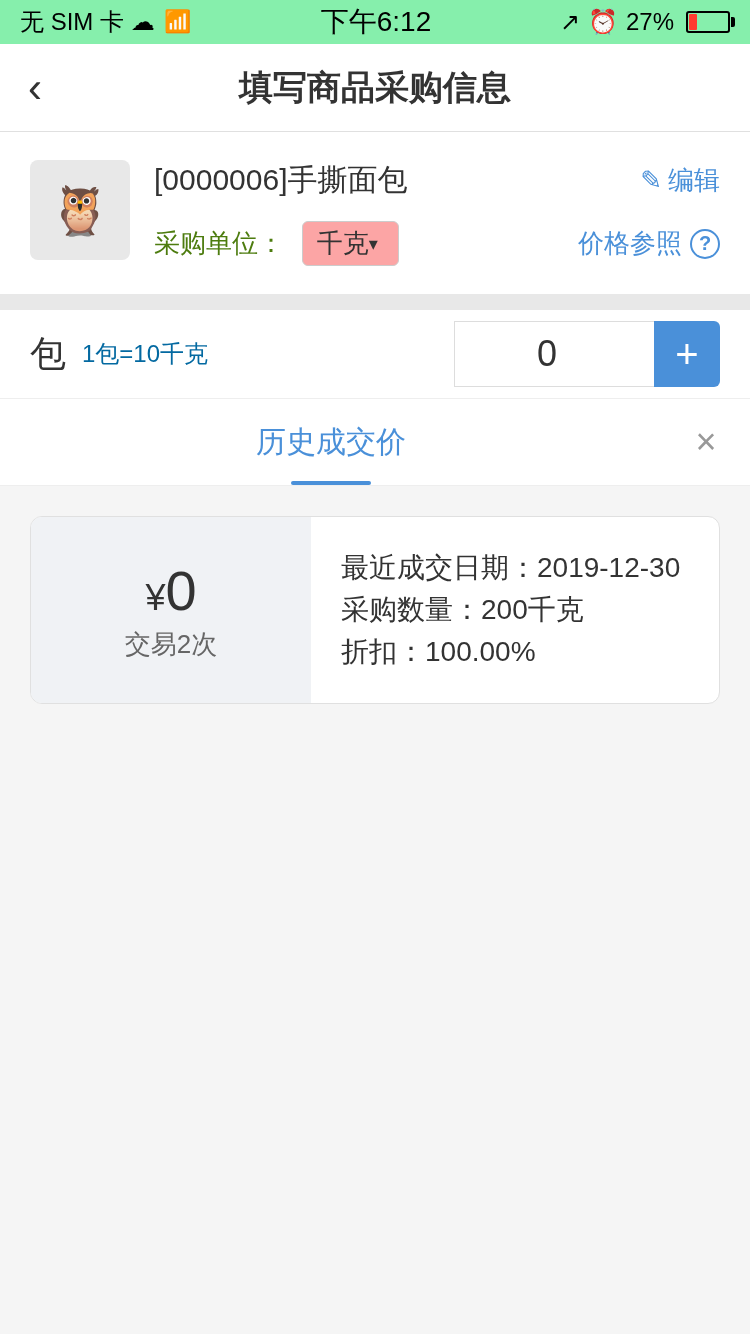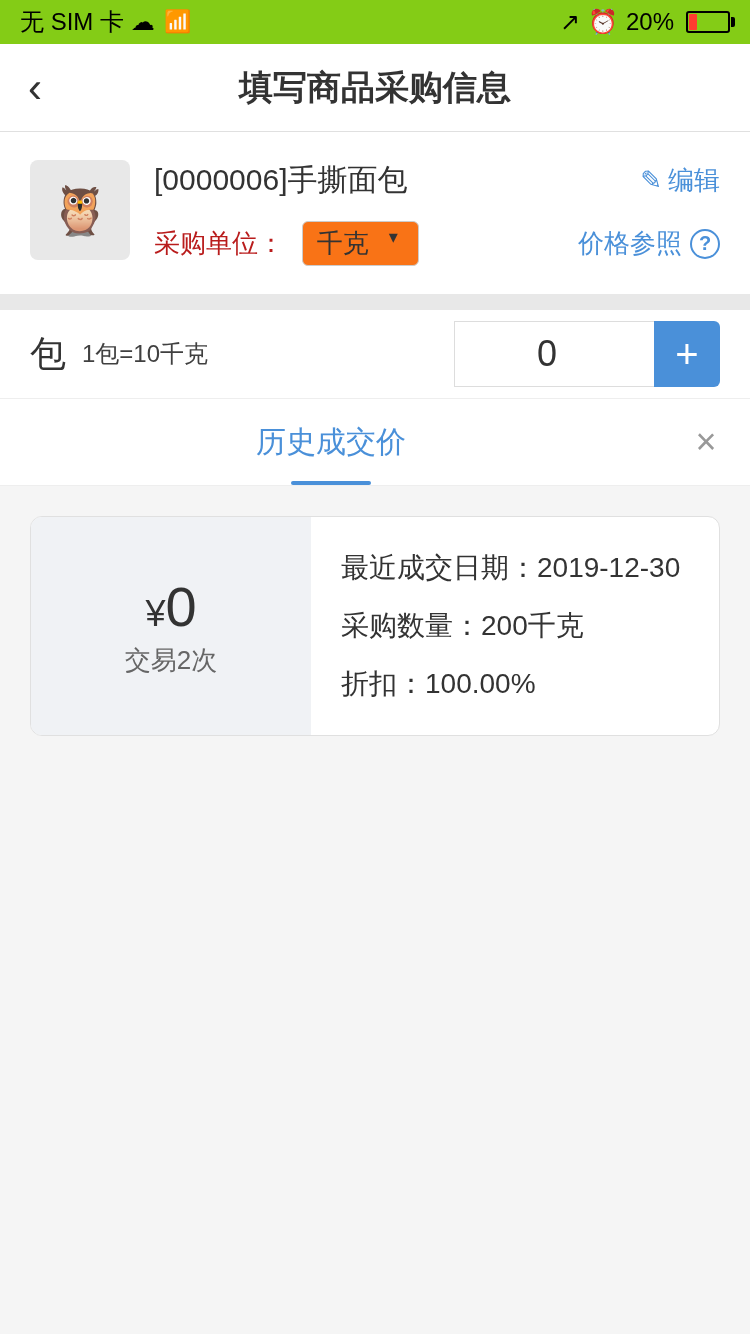--- a/index.html
+++ b/index.html
@@ -9,21 +9,21 @@
       min-height: 1334px;
       font-family: -apple-system, 'PingFang SC', 'Helvetica Neue', Arial, sans-serif;
       background: #f5f5f5;
       font-size: 28px;
     }
 
     
     .status-bar {
       width: 750px;
       height: 44px;
-      background: #84cc16;
+      background: #86efac;
       display: flex;
       align-items: center;
       justify-content: space-between;
       padding: 0 20px;
       font-size: 26px;
       font-weight: 500;
       color: #000;
     }
     .status-bar .left {
       display: flex;
@@ -141,33 +141,33 @@
       align-items: center;
       gap: 6px;
     }
     .product-unit-row {
       display: flex;
       justify-content: space-between;
       align-items: center;
     }
     .unit-label {
       font-size: 26px;
-      color: #b91c1c;
+      color: #4d7c0f;
     }
     .unit-select {
       border: 1px solid #ccc;
       border-radius: 6px;
       padding: 4px 20px 4px 14px;
       font-size: 26px;
       color: #333;
-      background: #f97316;
+      background: #fca5a5;
       position: relative;
       display: inline-flex;
-      align-items: flex-start;
-      gap: 20px;
+      align-items: center;
+      gap: 0;
       margin-left: 10px;
     }
     .unit-dropdown-arrow {
       font-size: 18px;
       color: #333;
     }
     .price-ref {
       font-size: 26px;
       color: #4a90d9;
       display: flex;
@@ -208,21 +208,21 @@
       align-items: center;
       gap: 16px;
     }
     .qty-unit-big {
       font-size: 36px;
       color: #333;
       font-weight: 500;
     }
     .qty-unit-small {
       font-size: 24px;
-      color: #404040;
+      color: #0369a1;
     }
     .qty-input-area {
       margin-left: auto;
       display: flex;
       align-items: center;
       gap: 0;
     }
     .qty-input {
       width: 200px;
       height: 66px;
@@ -331,21 +331,20 @@
       font-size: 26px;
       color: #666;
       margin-top: 4px;
     }
     .history-right {
       flex: 1;
       padding: 30px 30px;
       display: flex;
       flex-direction: column;
       justify-content: space-between;
-      gap: 16px;
     }
     .detail-row {
       font-size: 28px;
       color: #333;
       line-height: 1.5;
     }
 
     
     .wifi-icon {
       display: inline-block;
@@ -353,24 +352,25 @@
     }
   </style>
 </head>
 <body>
 
 <div class="status-bar">
   <div class="left">
     <span>无 SIM 卡 ☁</span>
     <span class="wifi-icon">📶</span>
   </div>
+  <div class="center">下午6:12</div>
   <div class="right">
     <span>↗</span>
     <span>⏰</span>
-    <span>20%</span>
+    <span>27%</span>
     <span class="battery-icon">
       <span class="battery-fill"></span>
     </span>
   </div>
 </div>
 
 <div class="nav-bar">
   <span class="nav-back">‹</span>
   <span class="nav-title">填写商品采购信息</span>
 </div>

